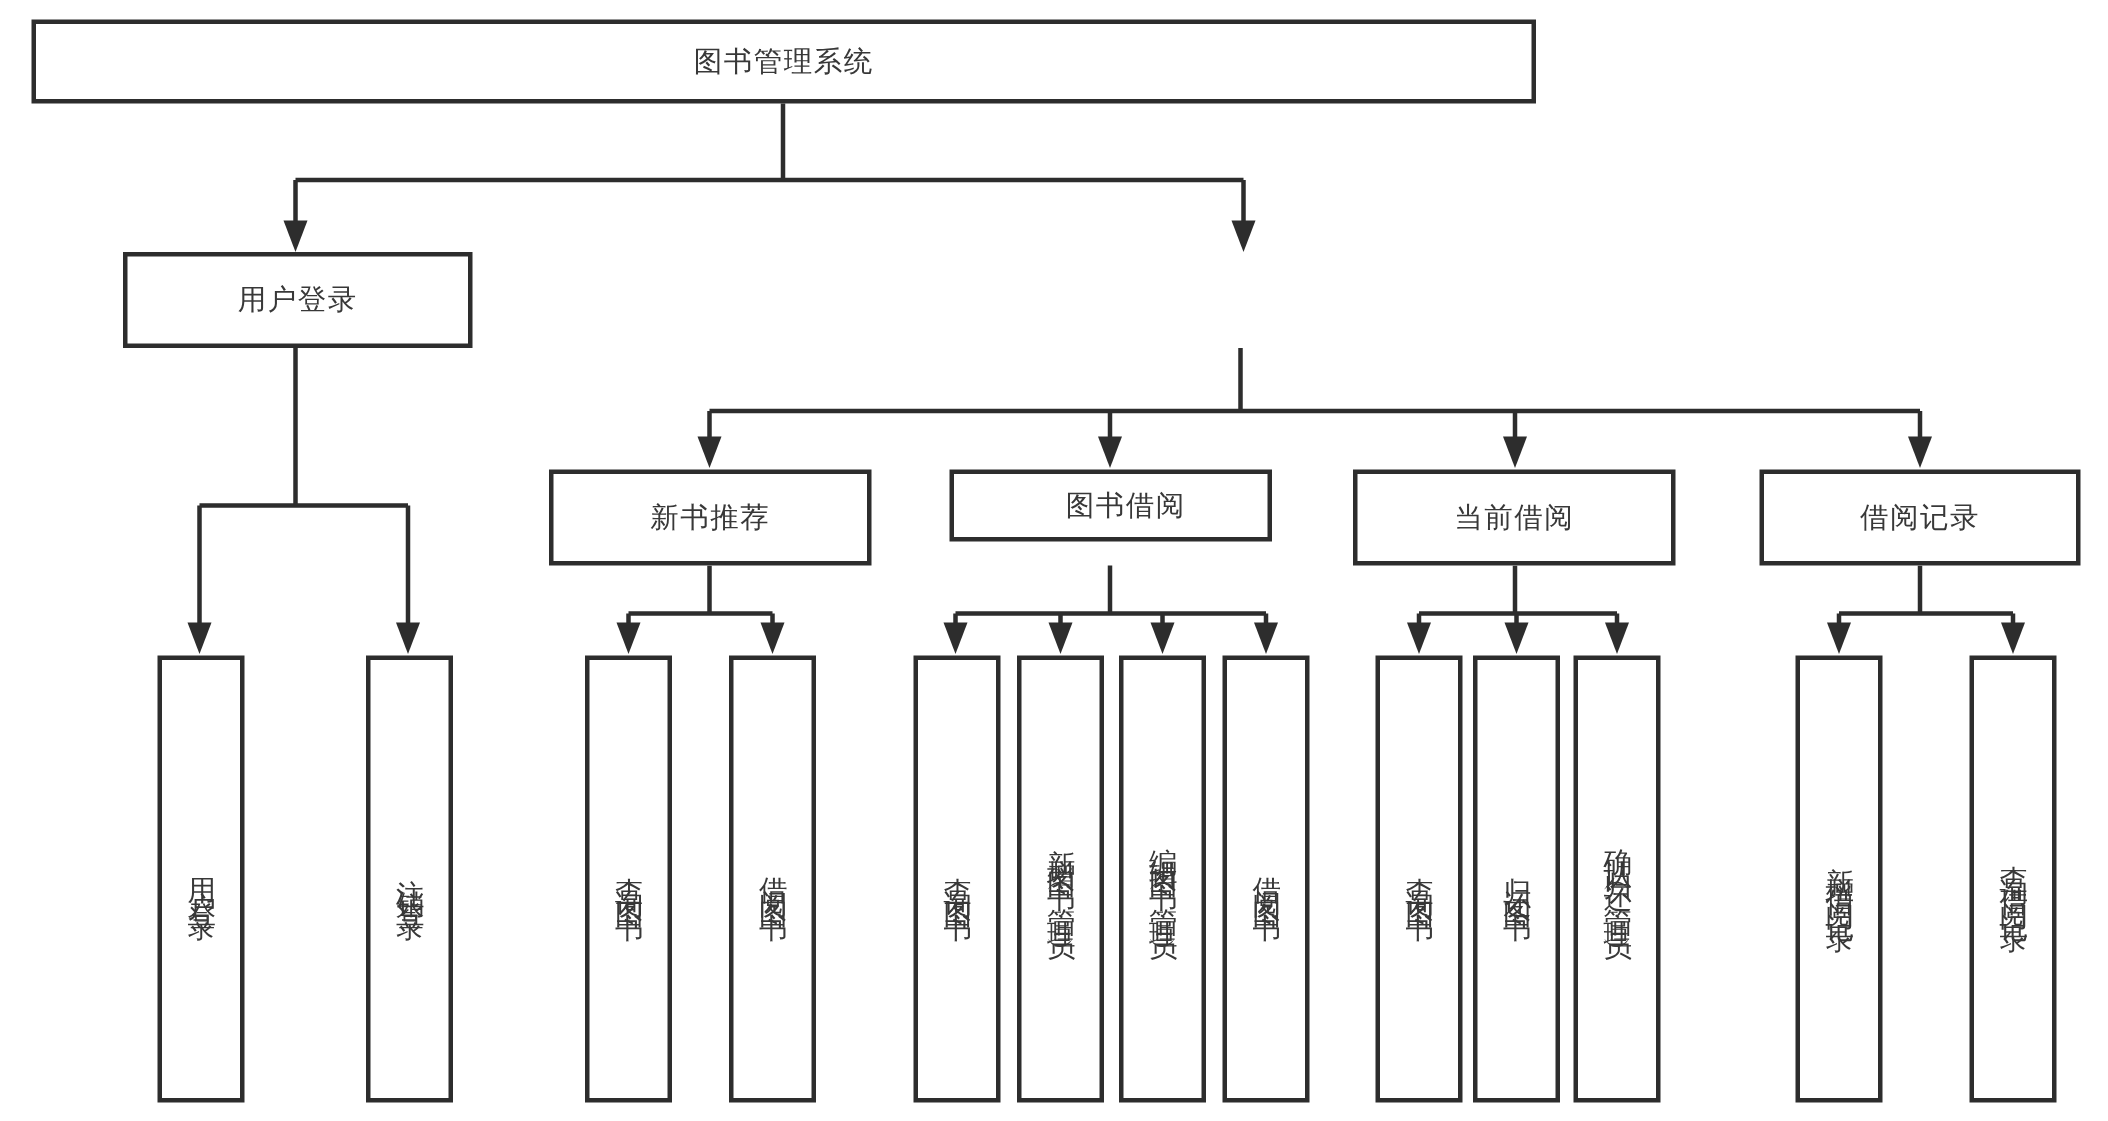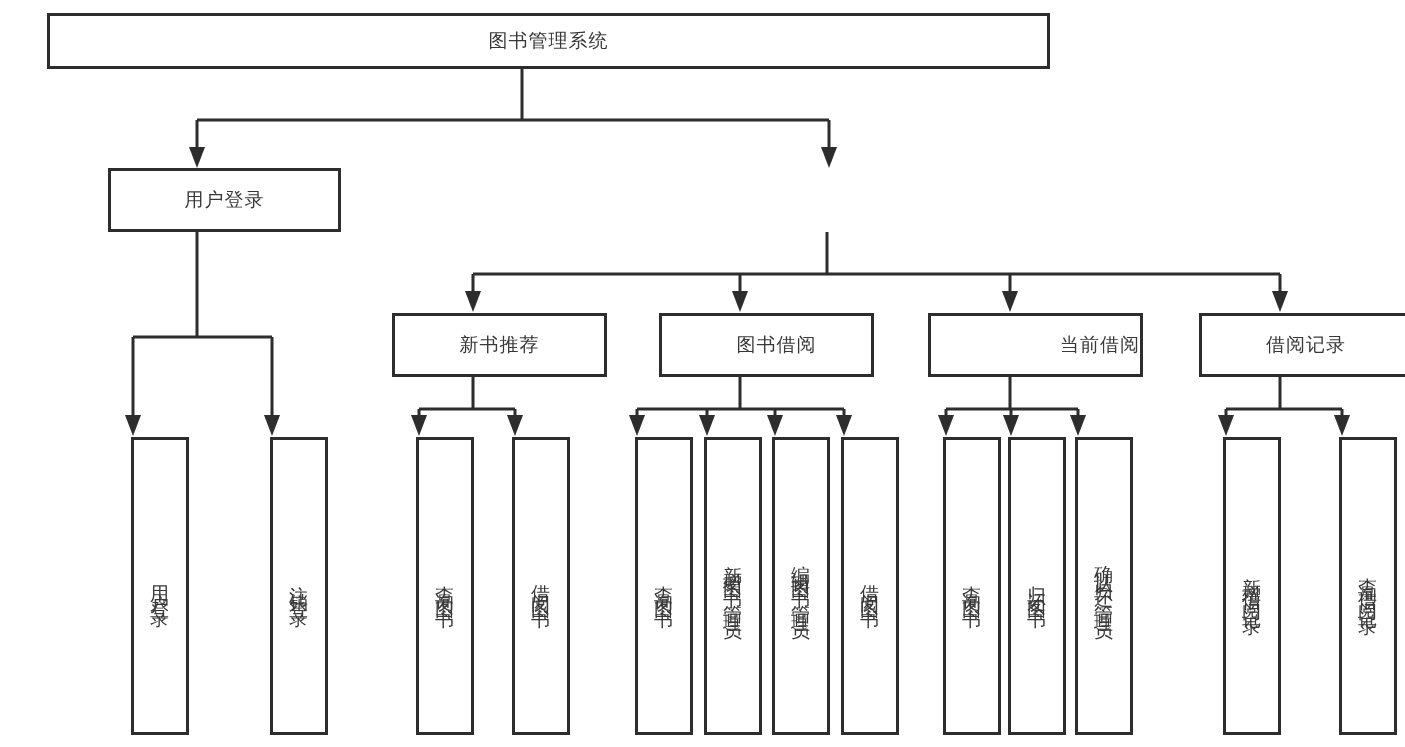--- a/index.html
+++ b/index.html
@@ -20,21 +20,20 @@
   .node {
     position: absolute;
     box-sizing: border-box;
     border: 3px solid #2d2d2d;
     background: #ffffff;
     color: #383838;
     display: flex;
     align-items: center;
     justify-content: center;
     z-index: 2;
-    margin-left: 26px;
   }
   .hnode { font-size: 19px; letter-spacing: 1px; }
   .leaf { width: 58px; top: 437px; height: 298px; }
   .vtext {
     writing-mode: vertical-rl;
     text-orientation: mixed;
     font-size: 19px;
     letter-spacing: 8px;
     line-height: 1;
     color: #383838;
@@ -93,24 +92,24 @@
     <span>图书管理系统</span>
   </div>
 
   <div class="node hnode" style="left:82px; top:168px; width:233px; height:64px;">
     <span>用户登录</span>
   </div>
 
   <div class="node hnode" style="left:366px; top:313px; width:215px; height:64px;">
     <span>新书推荐</span>
   </div>
-  <div class="node hnode" style="left:633px; top:313px; width:215px; height:64px;padding-left:20px;">
+  <div class="node hnode" style="left:633px; top:313px; width:215px; height:48px;padding-left:20px;">
     <span>图书借阅</span>
   </div>
-  <div class="node hnode" style="left:902px; top:313px; width:215px; height:64px;justify-content:flex-end;">
+  <div class="node hnode" style="left:902px; top:313px; width:215px; height:64px;">
     <span>当前借阅</span>
   </div>
   <div class="node hnode" style="left:1173px; top:313px; width:214px; height:64px;">
     <span>借阅记录</span>
   </div>
 
   <div class="node leaf" style="left:105px;">
     <span class="vtext">用户登录</span>
   </div>
   <div class="node leaf" style="left:244px;">

